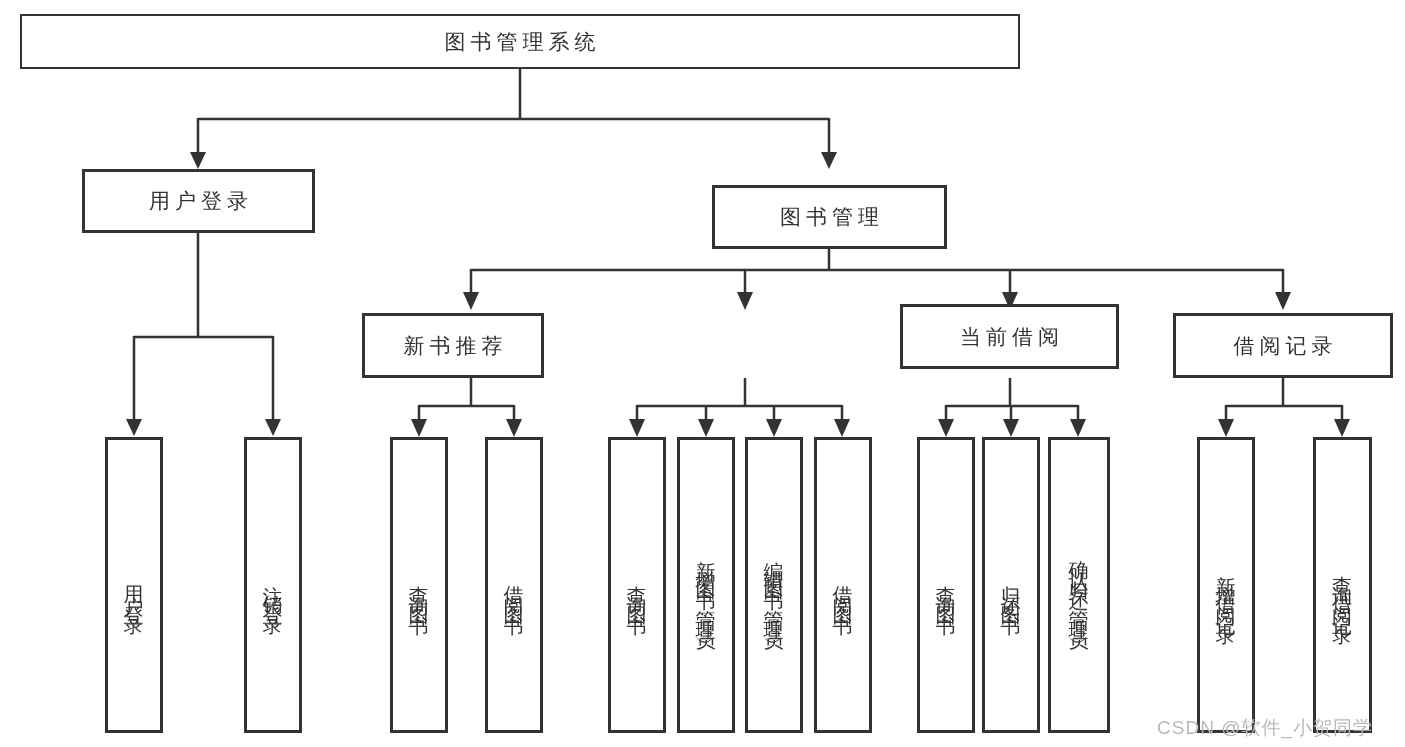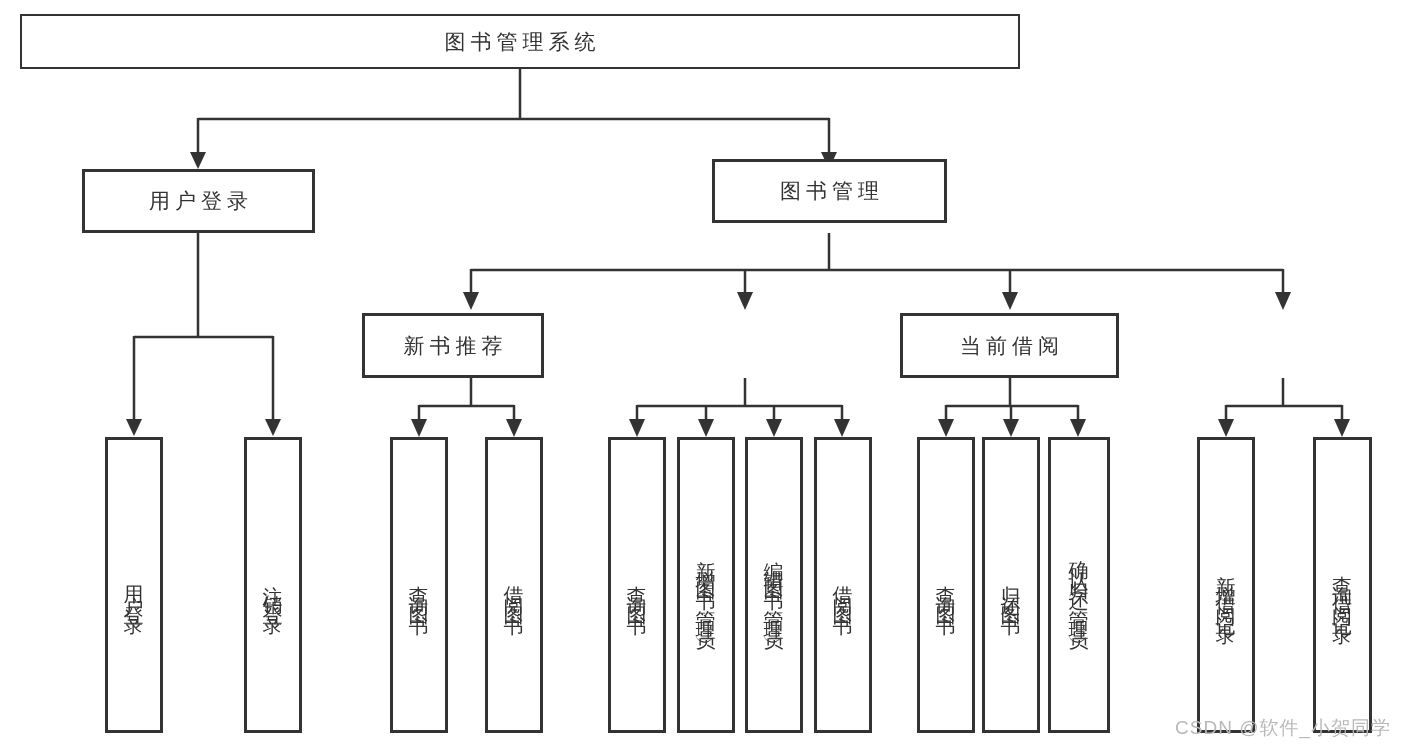--- a/index.html
+++ b/index.html
@@ -52,21 +52,21 @@
     top: 437px;
     writing-mode: vertical-rl;
     text-orientation: mixed;
     font-size: 20px;
     letter-spacing: 10px;
     padding-top: 10px;
     line-height: 1;
   }
   #watermark {
     position: absolute;
-    right: 14px;
+    right: 32px;
     bottom: 6px;
     font-size: 19px;
     letter-spacing: 1px;
     color: var(--watermark, #b9b9b9);
     white-space: nowrap;
   }
 </style>
 </head>
 <body>
 
@@ -99,24 +99,25 @@
       <polygon points="1003,419 1019,419 1011,437"></polygon>
       <polygon points="1070,419 1086,419 1078,437"></polygon>
       <polygon points="1218,419 1234,419 1226,437"></polygon>
       <polygon points="1334,419 1350,419 1342,437"></polygon>
     </g>
   </svg>
 
   <div class="hbox root" style="left:20px; top:14px; width:1000px; height:55px;">图书管理系统</div>
 
   <div class="hbox" style="left:82px; top:169px; width:233px; height:64px;">用户登录</div>
-  <div class="hbox" style="left:712px; top:159px; width:235px; height:64px;">图书管理</div>
+  <div class="hbox" style="left:712px; top:185px; width:235px; height:64px;">图书管理</div>
 
   <div class="hbox" style="left:362px; top:313px; width:182px; height:65px;">新书推荐</div>
-  <div class="hbox" style="left:900px; top:313px; width:219px; height:65px;">当前借阅</div>
+  <div class="hbox" style="left:900px; top:304px; width:219px; height:65px;">当前借阅</div>
+  <div class="hbox" style="left:1173px; top:313px; width:220px; height:65px;">借阅记录</div>
 
   <div class="vbox" style="left:105px;">用户登录</div>
   <div class="vbox" style="left:244px;">注销登录</div>
 
   <div class="vbox" style="left:390px;">查询图书</div>
   <div class="vbox" style="left:485px;">借阅图书</div>
 
   <div class="vbox" style="left:608px;">查询图书</div>
   <div class="vbox" style="left:677px;">新增图书（管理员）</div>
   <div class="vbox" style="left:745px;">编辑图书（管理员）</div>

